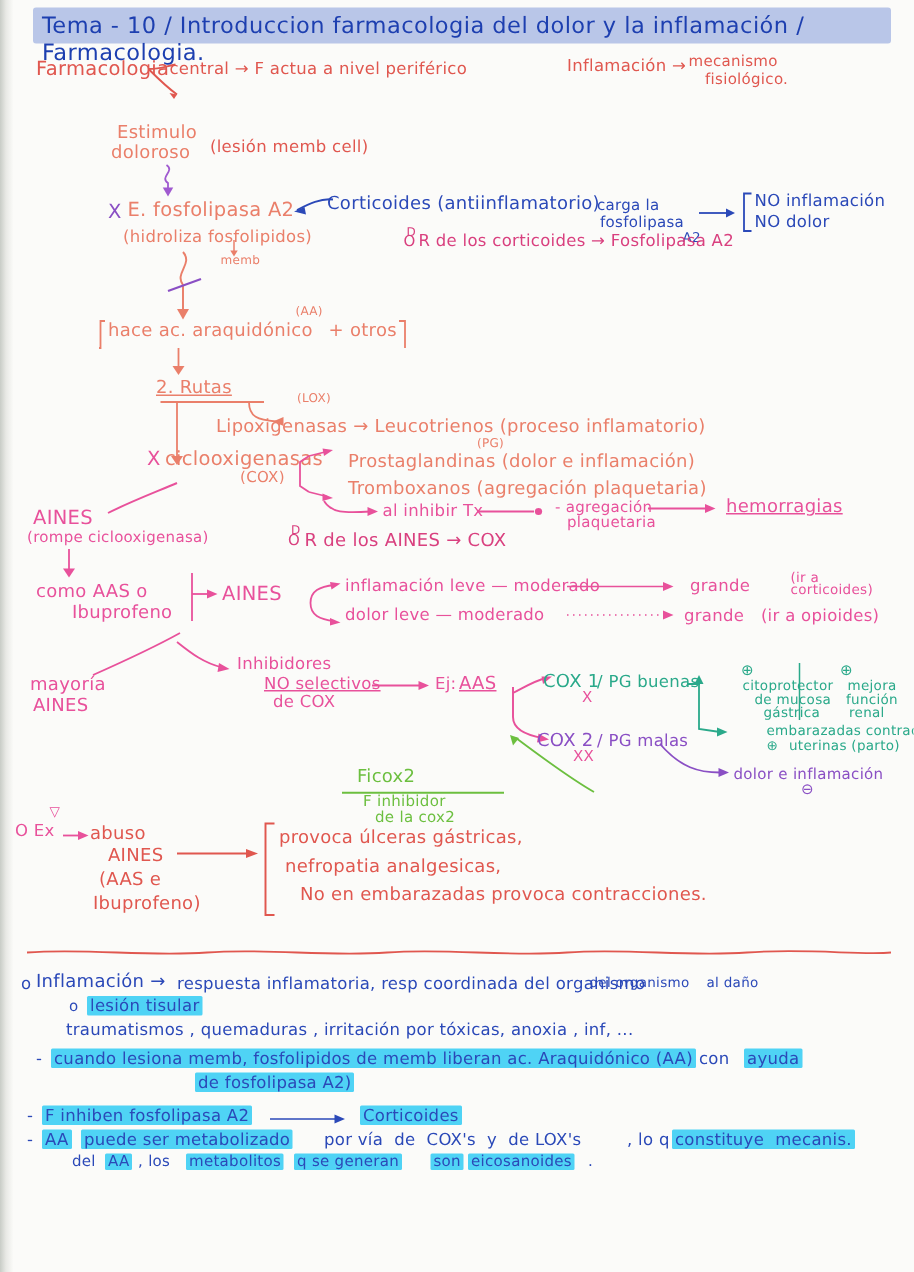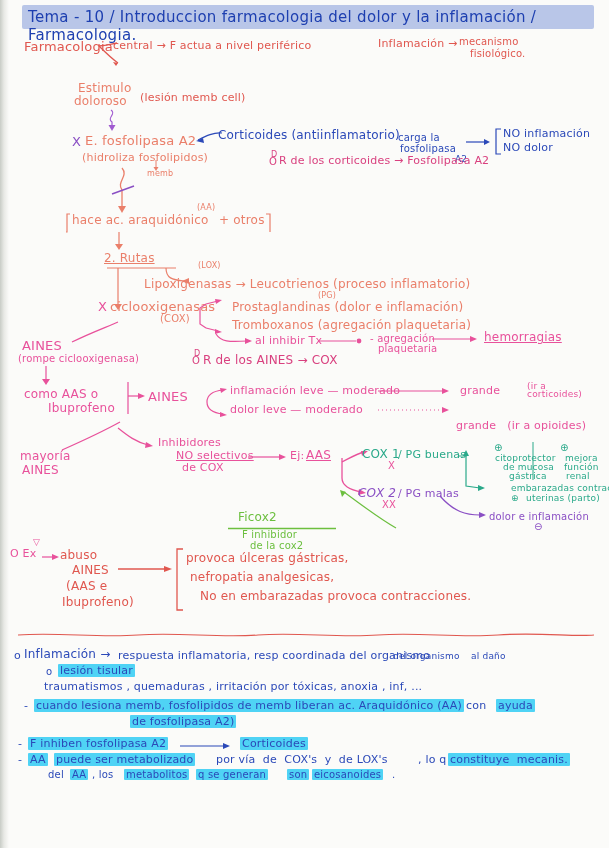--- a/index.html
+++ b/index.html
@@ -223,21 +223,21 @@
   <div class="hw hand s11 ink-pink" style="left:230px; top:404px;">dolor leve — moderado</div>
   <svg class="deco" style="left:378px; top:388px;" width="80" height="26">
     <path d="M0,3 L66,3" stroke="#e8519b" fill="none" stroke-width="1.1"></path>
     <path d="M71,3 l-7,-3 l0,6 z" fill="#e8519b"></path>
     <path d="M0,22 L66,22" stroke="#e8519b" fill="none" stroke-width="1.1" stroke-dasharray="1,3"></path>
     <path d="M71,22 l-7,-3 l0,6 z" fill="#e8519b"></path>
   </svg>
   <div class="hw hand s11 ink-pink" style="left:460px; top:385px;">grande</div>
   <div class="hw hand s9 ink-pink" style="left:504px; top:382px;">(ir a</div>
   <div class="hw hand s9 ink-pink" style="left:504px; top:390px;">corticoides)</div>
-  <div class="hw hand s11 ink-pink" style="left:456px; top:405px;margin-top:15px;">grande   (ir a opioides)</div>
+  <div class="hw hand s11 ink-pink" style="left:456px; top:405px;">grande   (ir a opioides)</div>
 
   <div class="hw hand s12 ink-pink" style="left:20px; top:450px;">mayoría</div>
   <div class="hw hand s12 ink-pink" style="left:22px; top:464px;">AINES</div>
   <svg class="deco" style="left:58px; top:420px;" width="70" height="34">
     <path d="M4,30 C22,22 44,12 62,2" stroke="#e8519b" fill="none" stroke-width="1.2"></path>
   </svg>
 
   <svg class="deco" style="left:118px; top:428px;" width="40" height="22">
     <path d="M0,0 C10,8 18,14 30,17" stroke="#e8519b" fill="none" stroke-width="1.2"></path>
     <path d="M35,18 l-7,-4 l-1,6 z" fill="#e8519b"></path>
@@ -255,21 +255,21 @@
   <svg class="deco" style="left:330px; top:452px;" width="40" height="44">
     <path d="M12,6 L12,26 C12,34 20,38 32,40" stroke="#e8519b" fill="none" stroke-width="1.3"></path>
     <path d="M36,41 l-7,-4 l-1,6 z" fill="#e8519b"></path>
     <path d="M12,10 C20,6 26,2 34,0" stroke="#e8519b" fill="none" stroke-width="1.3"></path>
     <path d="M38,-1 l-7,0 l1,5 z" fill="#e8519b"></path>
   </svg>
 
   <div class="hw hand s12 ink-green" style="left:362px; top:448px;">COX 1</div>
   <div class="hw hand s11 ink-green" style="left:398px; top:449px;">/ PG buenas</div>
   <div class="hw hand s10 ink-pink" style="left:388px; top:461px;">X</div>
-  <div class="hw hand s12 ink-purple" style="left:358px; top:487px;font-style:italic;">COX 2</div>
+  <div class="hw hand s12 ink-purple" style="left:358px; top:487px;">COX 2</div>
   <div class="hw hand s11 ink-purple" style="left:398px; top:488px;">/ PG malas</div>
   <div class="hw hand s10 ink-pink" style="left:382px; top:500px;">XX</div>
 
   <svg class="deco" style="left:458px; top:448px;" width="24" height="34">
     <path d="M0,8 L8,8 L8,4" stroke="#2aa98a" fill="none" stroke-width="1.2"></path>
     <path d="M8,2 l-3,6 l6,0 z" fill="#2aa98a"></path>
   </svg>
   <div class="hw hand s10 ink-green" style="left:494px; top:443px;">⊕</div>
   <div class="hw hand s9 ink-green" style="left:472px; top:454px;">citoprotector</div>
   <div class="hw hand s9 ink-green" style="left:480px; top:463px;">de mucosa</div>

